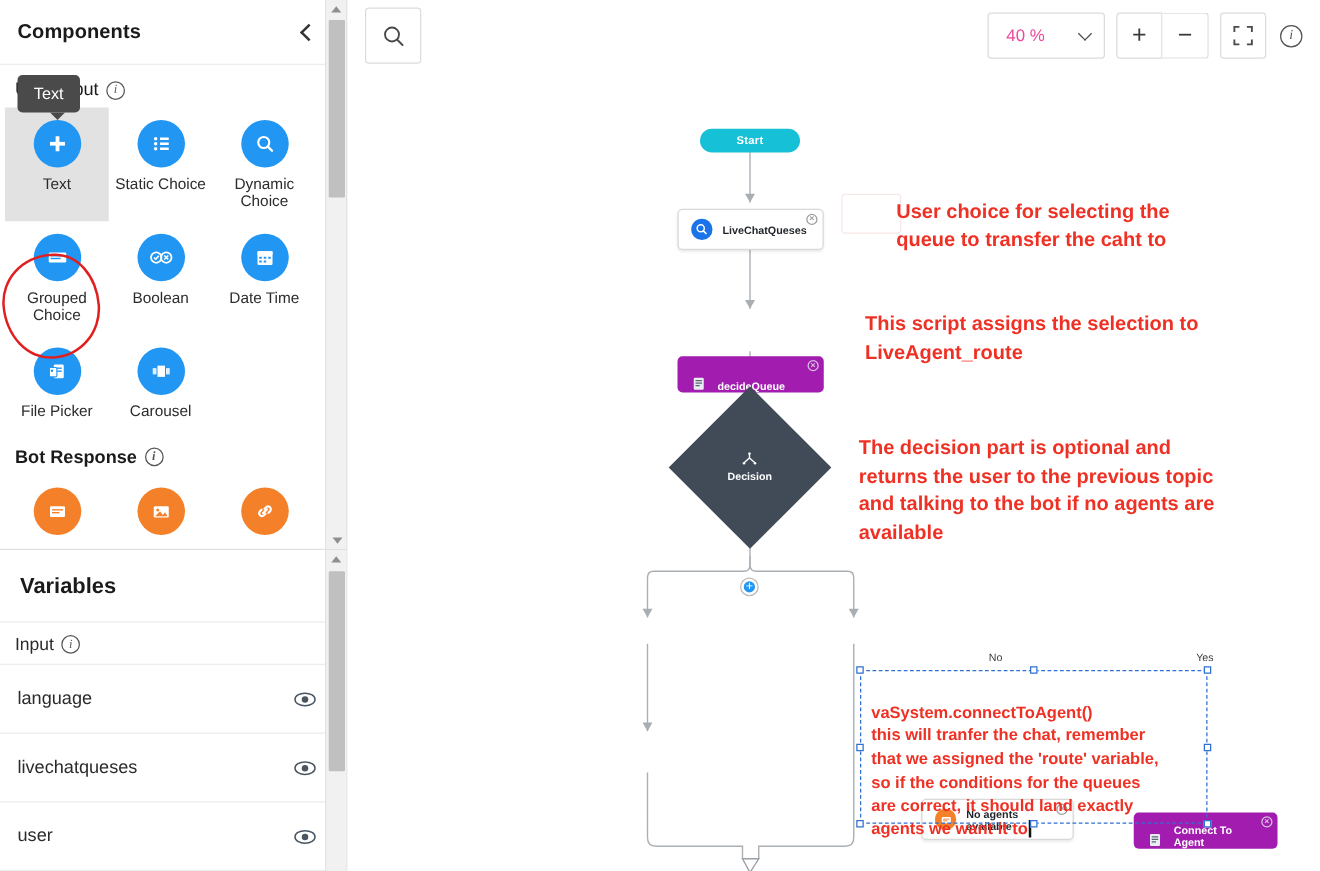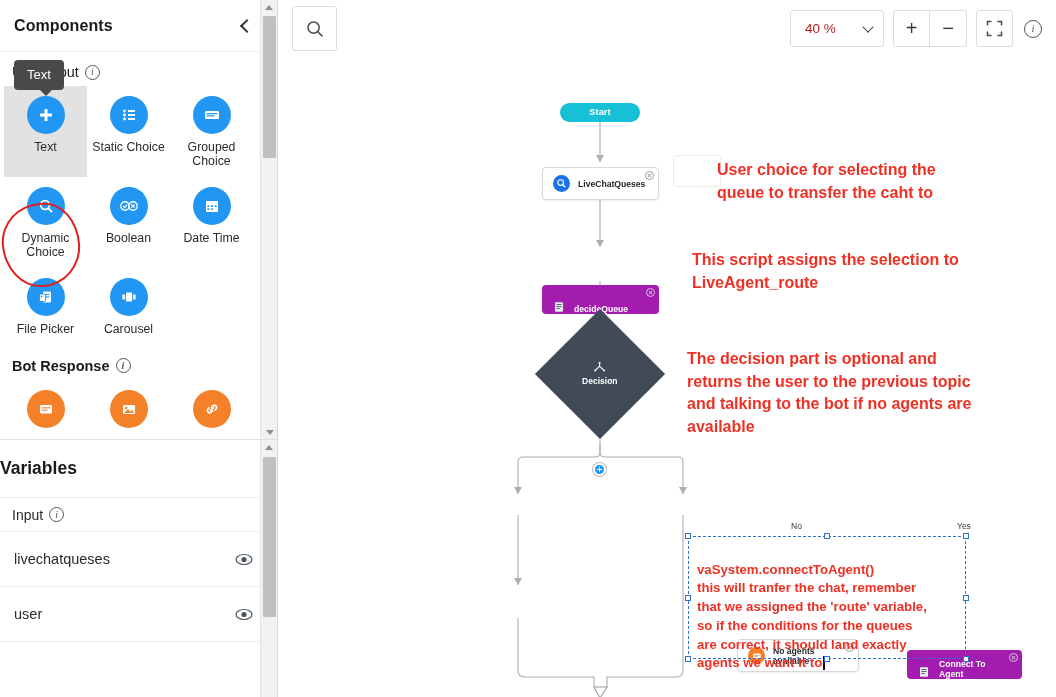--- a/index.html
+++ b/index.html
@@ -87,25 +87,25 @@
     border: 2.2px solid #e02020;
     border-radius: 52% 44% 50% 48% / 46% 52% 48% 54%;
     transform: rotate(-4deg);
     pointer-events: none; z-index: 20;
   }
 
   
   .variables-section { flex: 1; position: relative; overflow: hidden; background: #fff; }
   .var-header {
     height: 58px; display: flex; align-items: center;
-    padding: 0 0; border-bottom: 1px solid #ececec;
+    padding: 0 16px; border-bottom: 1px solid #ececec;
   }
   .var-title { font-size: 17.5px; font-weight: bold; color: #1a1a1a; }
   .var-sub-row {
-    display: flex; align-items: flex-start; gap: 6px;
+    display: flex; align-items: flex-end; gap: 6px;
     padding: 9px 0 8px 12px; font-size: 14px; color: #2b2b2b;
     border-bottom: 1px solid #ececec;
   }
   .var-row {
     height: 55px; display: flex; align-items: center; justify-content: space-between;
     padding: 0 24px 0 14px;
     border-bottom: 1px solid #ececec;
     font-size: 14.5px; color: #2b2b2b;
     cursor: pointer;
   }
@@ -134,21 +134,21 @@
     background: #fff; border: 1px solid #dcdcdc;
     display: flex; align-items: center; justify-content: center;
     cursor: pointer; color: #444;
   }
   .search-btn { width: 45px; height: 45px; border-radius: 3px; }
   .tb-right { margin-left: auto; display: flex; align-items: center; gap: 9px; }
   .zoom-select {
     width: 94px; height: 37px; border: 1px solid #dcdcdc; border-radius: 3px;
     background: #fff; display: flex; align-items: center;
     justify-content: space-between; padding: 0 11px 0 14px;
-    font-size: 13.5px; color: #b91c1c; cursor: pointer;
+    font-size: 13.5px; color: #ec4899; cursor: pointer;
   }
   .chev-down { width: 8px; height: 8px; border-right: 1.6px solid #4a4a4a; border-bottom: 1.6px solid #4a4a4a; transform: rotate(45deg); margin-top: -4px;}
   .pm-group { display: flex; }
   .pm-btn { width: 37px; height: 37px; font-size: 20px; color: #3a3a3a; }
   .pm-btn:first-child { border-radius: 3px 0 0 3px; }
   .pm-btn:last-child { border-radius: 0 3px 3px 0; border-left: none; }
   .fit-btn { width: 37px; height: 37px; border-radius: 3px; }
   .tb-info { width: 22px; height: 22px; display: flex; align-items: center; justify-content: center; cursor: pointer; }
 
   .flow-canvas { position: absolute; inset: 57px 0 0 0; }
@@ -268,36 +268,36 @@
                 <rect x="9" y="9" width="7" height="2" fill="#fff"></rect>
                 <rect x="9" y="13" width="7" height="2" fill="#fff"></rect>
               </svg>
           </span>
           <span class="comp-label">Static
 Choice</span>
         </div>
         <div class="comp-cell">
           <span class="comp-icon">
             <svg width="20" height="20" viewBox="0 0 20 20">
+                <circle cx="9" cy="9" r="4.4" fill="none" stroke="#fff" stroke-width="1.7"></circle>
+                <line x1="12.3" y1="12.3" x2="15.6" y2="15.6" stroke="#fff" stroke-width="1.9" stroke-linecap="round"></line>
+              </svg>
+          </span>
+          <span class="comp-label">Dynamic
+Choice</span>
+        </div>
+        <div class="comp-cell">
+          <span class="comp-icon">
+            <svg width="20" height="20" viewBox="0 0 20 20">
                 <rect x="3" y="6" width="14" height="8" rx="1" fill="#fff"></rect>
                 <rect x="4.5" y="8" width="11" height="1.2" fill="#2196f3"></rect>
                 <rect x="4.5" y="10.2" width="8" height="1.2" fill="#2196f3"></rect>
               </svg>
           </span>
           <span class="comp-label">Grouped
-Choice</span>
-        </div>
-        <div class="comp-cell">
-          <span class="comp-icon">
-            <svg width="20" height="20" viewBox="0 0 20 20">
-                <circle cx="9" cy="9" r="4.4" fill="none" stroke="#fff" stroke-width="1.7"></circle>
-                <line x1="12.3" y1="12.3" x2="15.6" y2="15.6" stroke="#fff" stroke-width="1.9" stroke-linecap="round"></line>
-              </svg>
-          </span>
-          <span class="comp-label">Dynamic
 Choice</span>
         </div>
         <div class="comp-cell">
           <span class="comp-icon">
             <svg width="22" height="20" viewBox="0 0 22 20">
                 <circle cx="7" cy="10" r="4.2" fill="none" stroke="#fff" stroke-width="1.4"></circle>
                 <polyline points="5.2,10 6.6,11.5 9,8.6" fill="none" stroke="#fff" stroke-width="1.3"></polyline>
                 <circle cx="15" cy="10" r="4.2" fill="none" stroke="#fff" stroke-width="1.4"></circle>
                 <line x1="13.4" y1="8.4" x2="16.6" y2="11.6" stroke="#fff" stroke-width="1.3"></line>
                 <line x1="16.6" y1="8.4" x2="13.4" y2="11.6" stroke="#fff" stroke-width="1.3"></line>
@@ -403,20 +403,29 @@
 
     <div class="variables-section">
       <div class="var-header">
         <span class="var-title">Variables</span>
       </div>
       <div class="var-sub-row">
         <span>Input</span>
         <span class="info-circle">i</span>
       </div>
 
+      <div class="var-row">
+        <span>language</span>
+        <span class="eye-icon">
+          <svg width="18" height="13" viewBox="0 0 18 13">
+              <ellipse cx="9" cy="6.5" rx="8" ry="5" fill="none" stroke="#4a5561" stroke-width="1.2"></ellipse>
+              <circle cx="9" cy="6.5" r="2.6" fill="#4a5561"></circle>
+            </svg>
+        </span>
+      </div>
       <div class="var-row">
         <span>livechatqueses</span>
         <span class="eye-icon">
           <svg width="18" height="13" viewBox="0 0 18 13">
               <ellipse cx="9" cy="6.5" rx="8" ry="5" fill="none" stroke="#4a5561" stroke-width="1.2"></ellipse>
               <circle cx="9" cy="6.5" r="2.6" fill="#4a5561"></circle>
             </svg>
         </span>
       </div>
       <div class="var-row">

